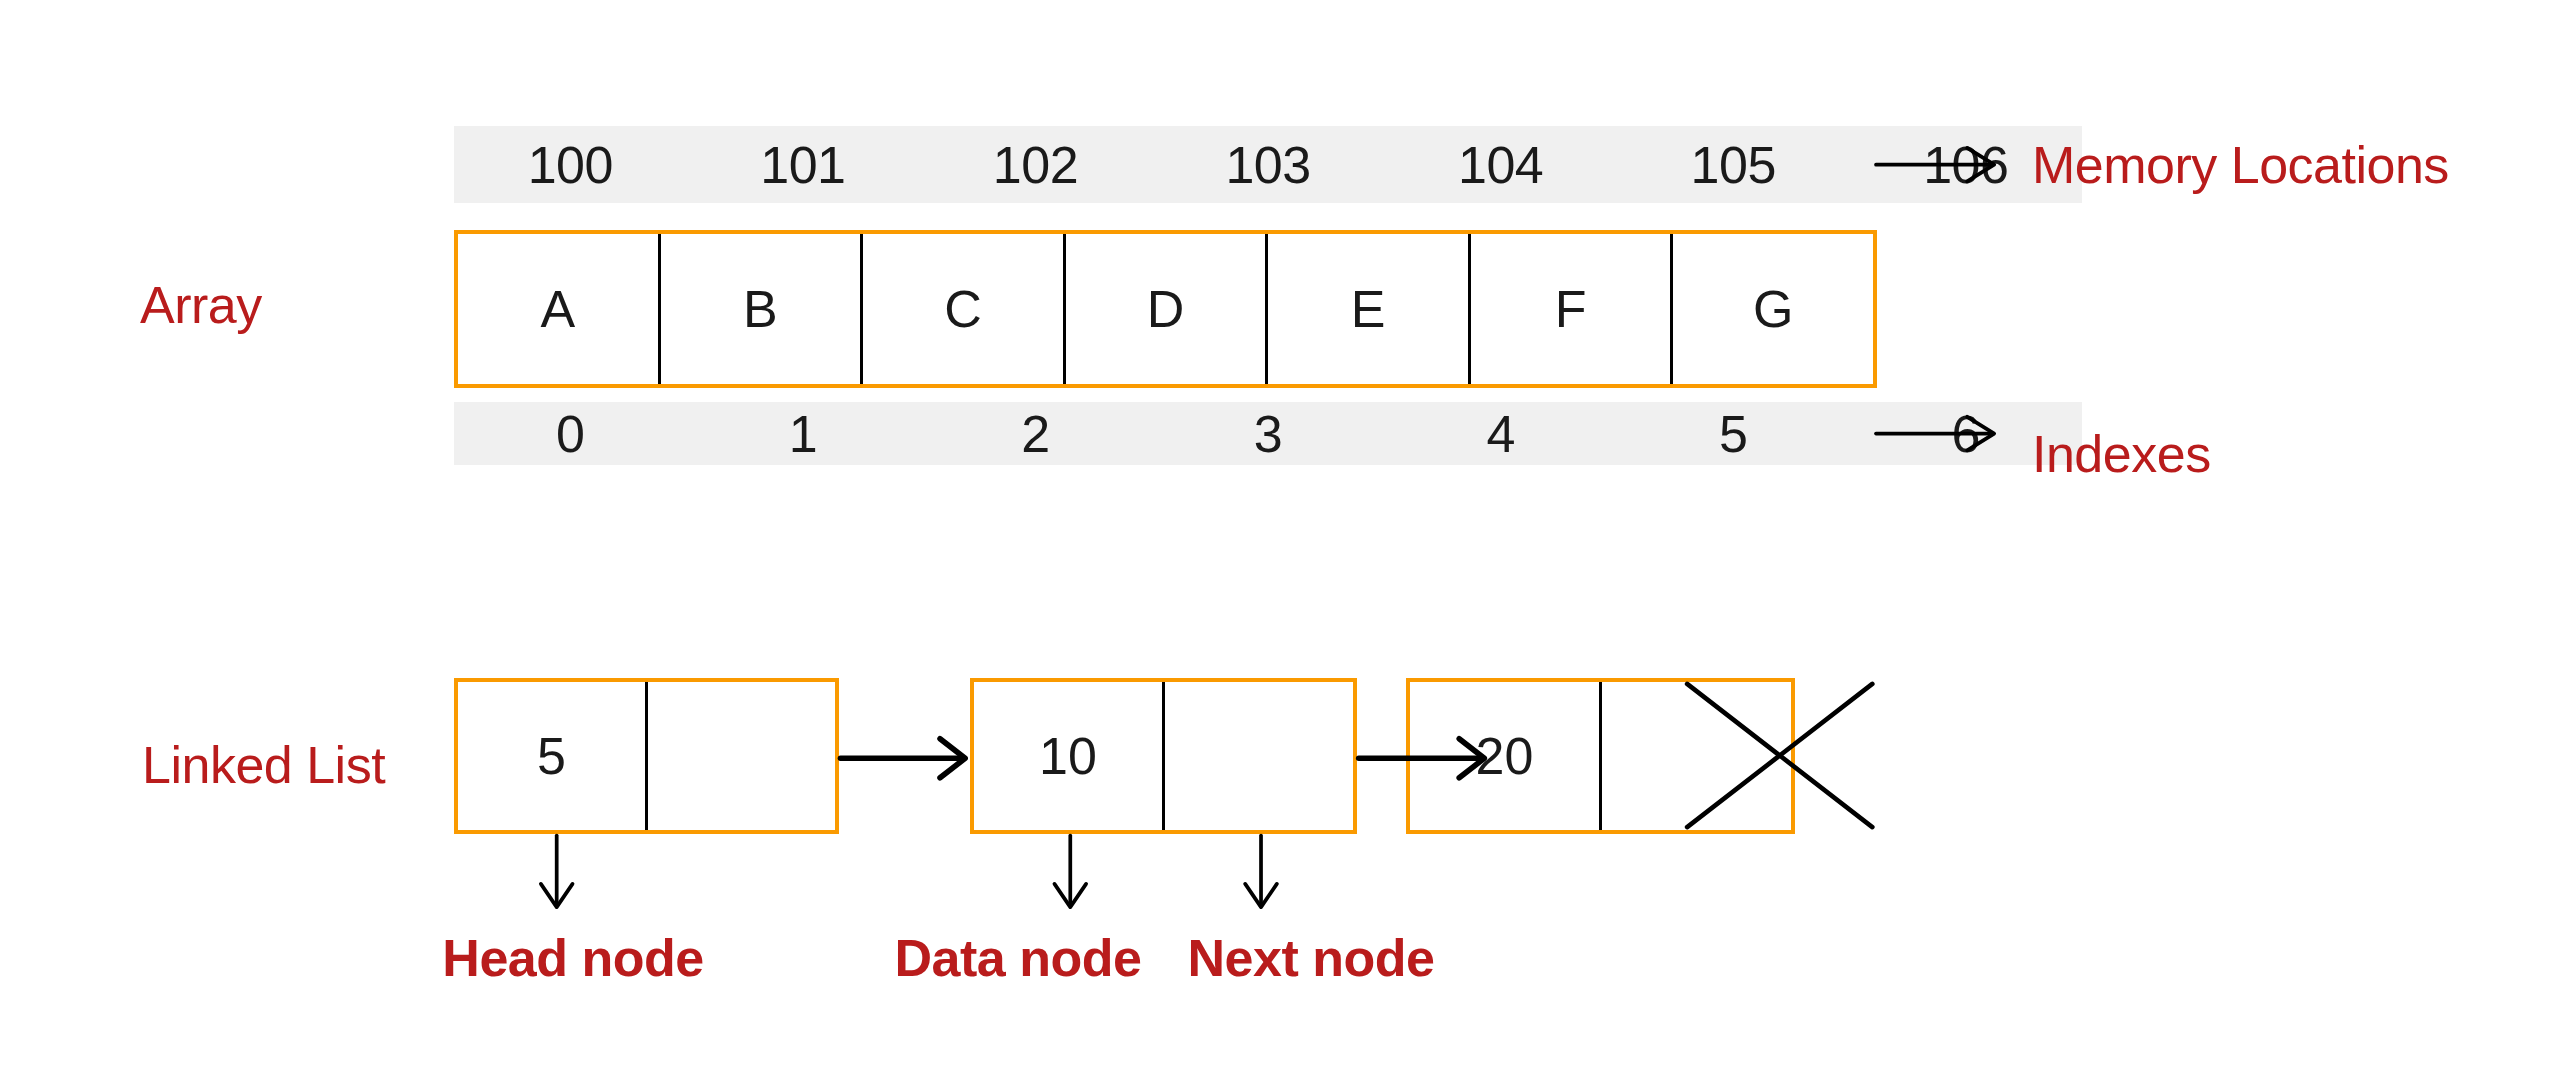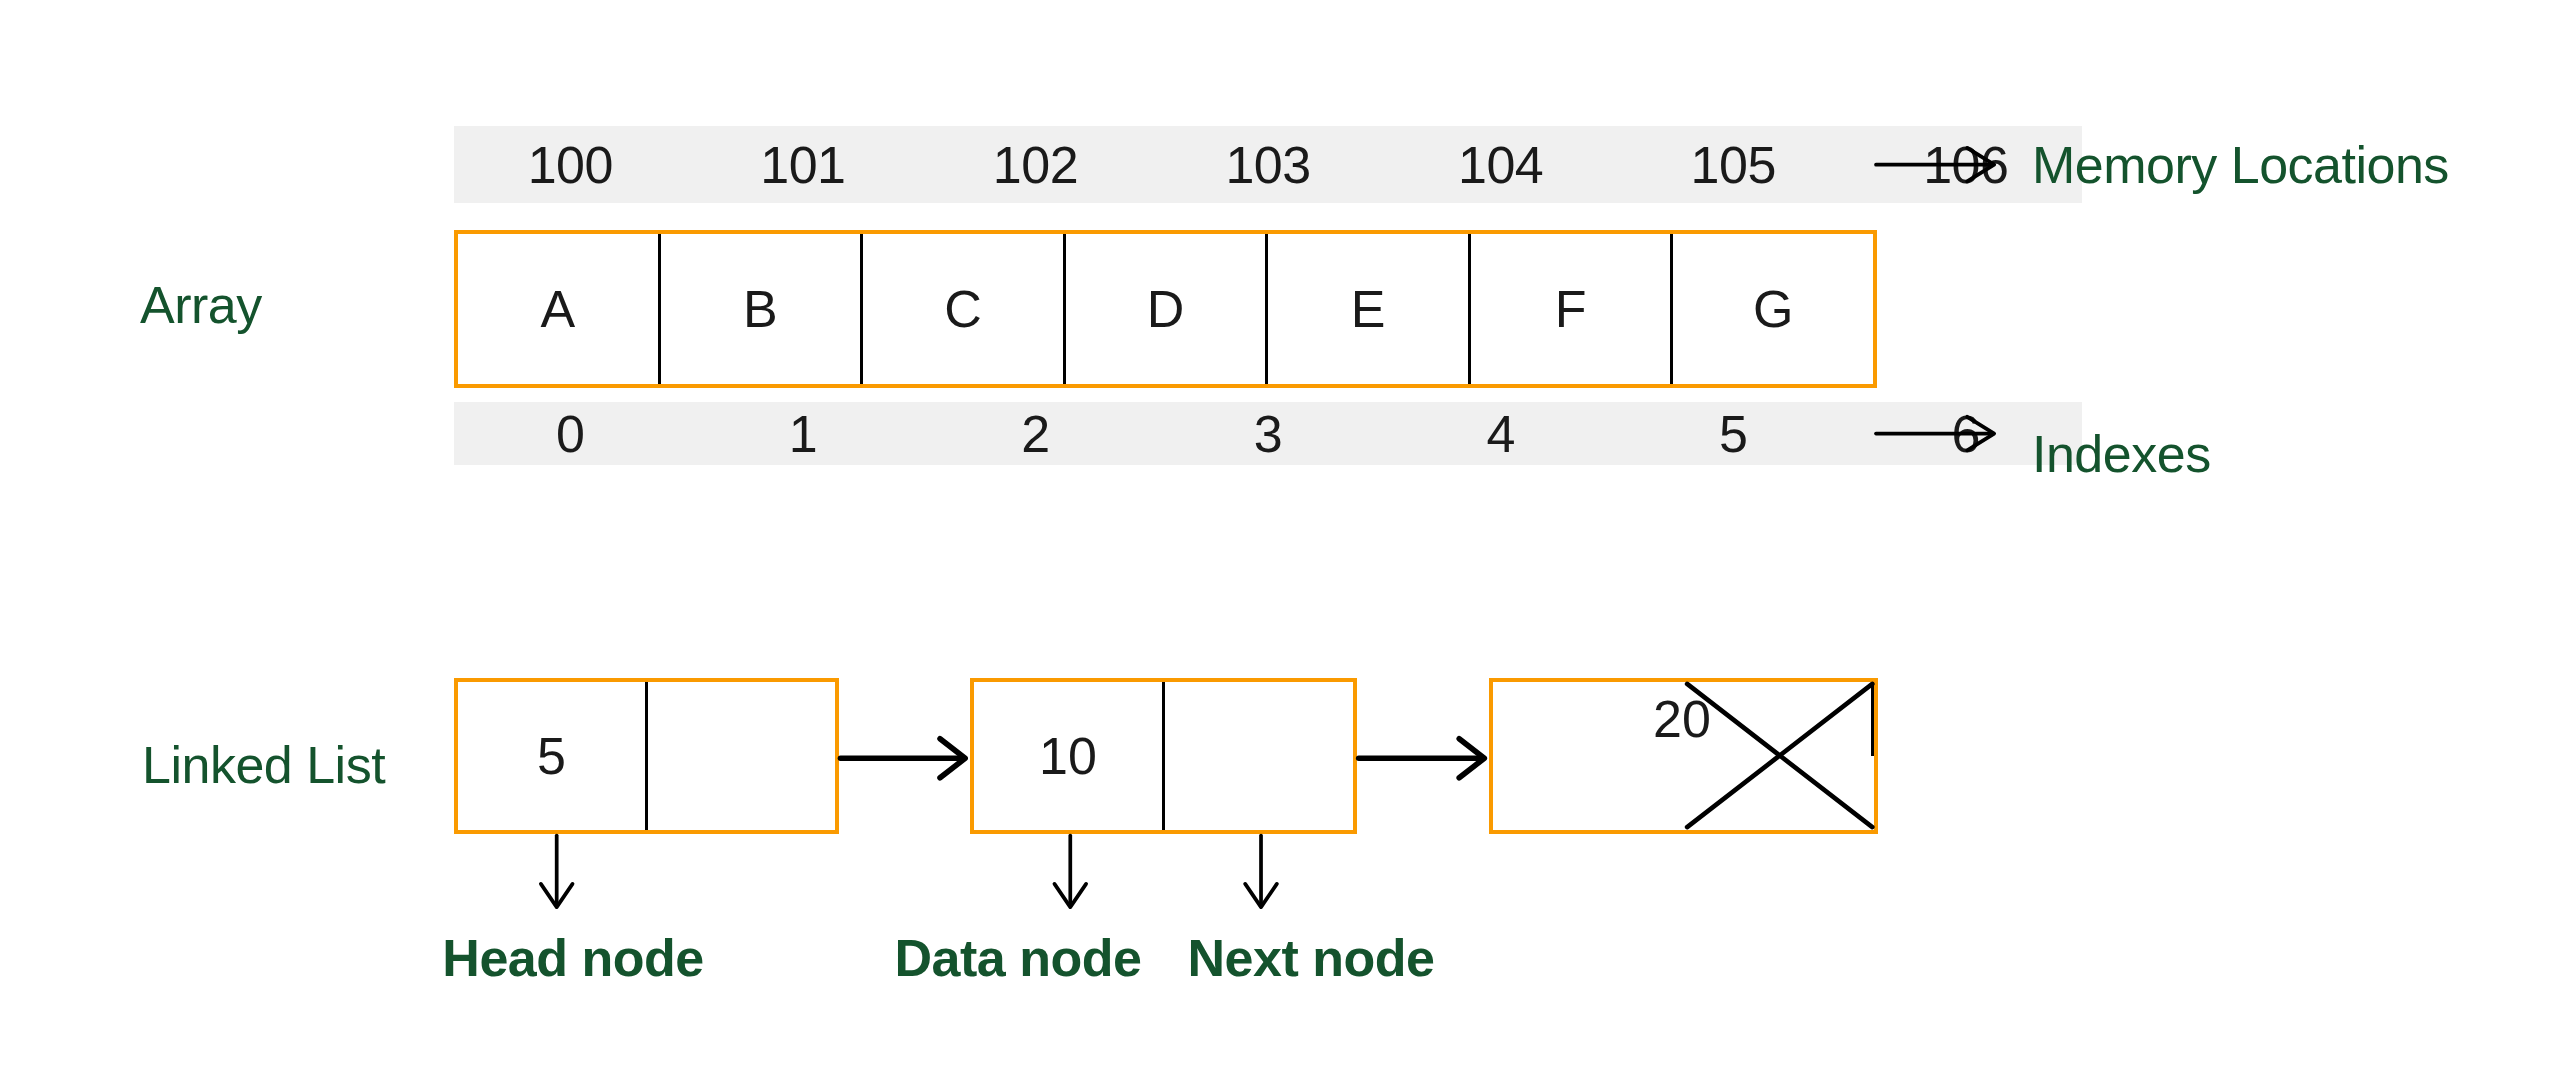--- a/index.html
+++ b/index.html
@@ -10,21 +10,21 @@
     height: 1083px;
     background: #ffffff;
     overflow: hidden;
   }
   .txt {
     position: absolute;
     font-size: 52px;
     line-height: 1;
     letter-spacing: -0.5px;
     white-space: nowrap;
-    color: #14532d;
+    color: #b91c1c;
   }
   .center-anchor { transform: translateX(-50%); font-weight: bold; }
 
   
   .band {
     position: absolute;
     left: 454px;
     width: 1628px;
     background: #f0f0f0;
     display: flex;
@@ -136,21 +136,21 @@
   <div class="ll-node" style="left:454px; width:385px;">
     <div class="ll-data">5</div>
     <div class="ll-next"></div>
   </div>
 
   <div class="ll-node" style="left:970px; width:387px;">
     <div class="ll-data">10</div>
     <div class="ll-next"></div>
   </div>
 
-  <div class="ll-node" style="left:1489px; width:389px;flex-direction:column;">
+  <div class="ll-node" style="left:1406px; width:389px;">
     <div class="ll-data">20</div>
     <div class="ll-next"></div>
   </div>
 
   <div class="txt center-anchor" style="left:573px; top:932px;">Head node</div>
   <div class="txt center-anchor" style="left:1018px; top:932px;text-align:center;">Data node</div>
   <div class="txt center-anchor" style="left:1311px; top:932px;">Next node</div>
 
   <svg class="overlay" viewBox="0 0 2768 1164" xmlns="http://www.w3.org/2000/svg">
 

